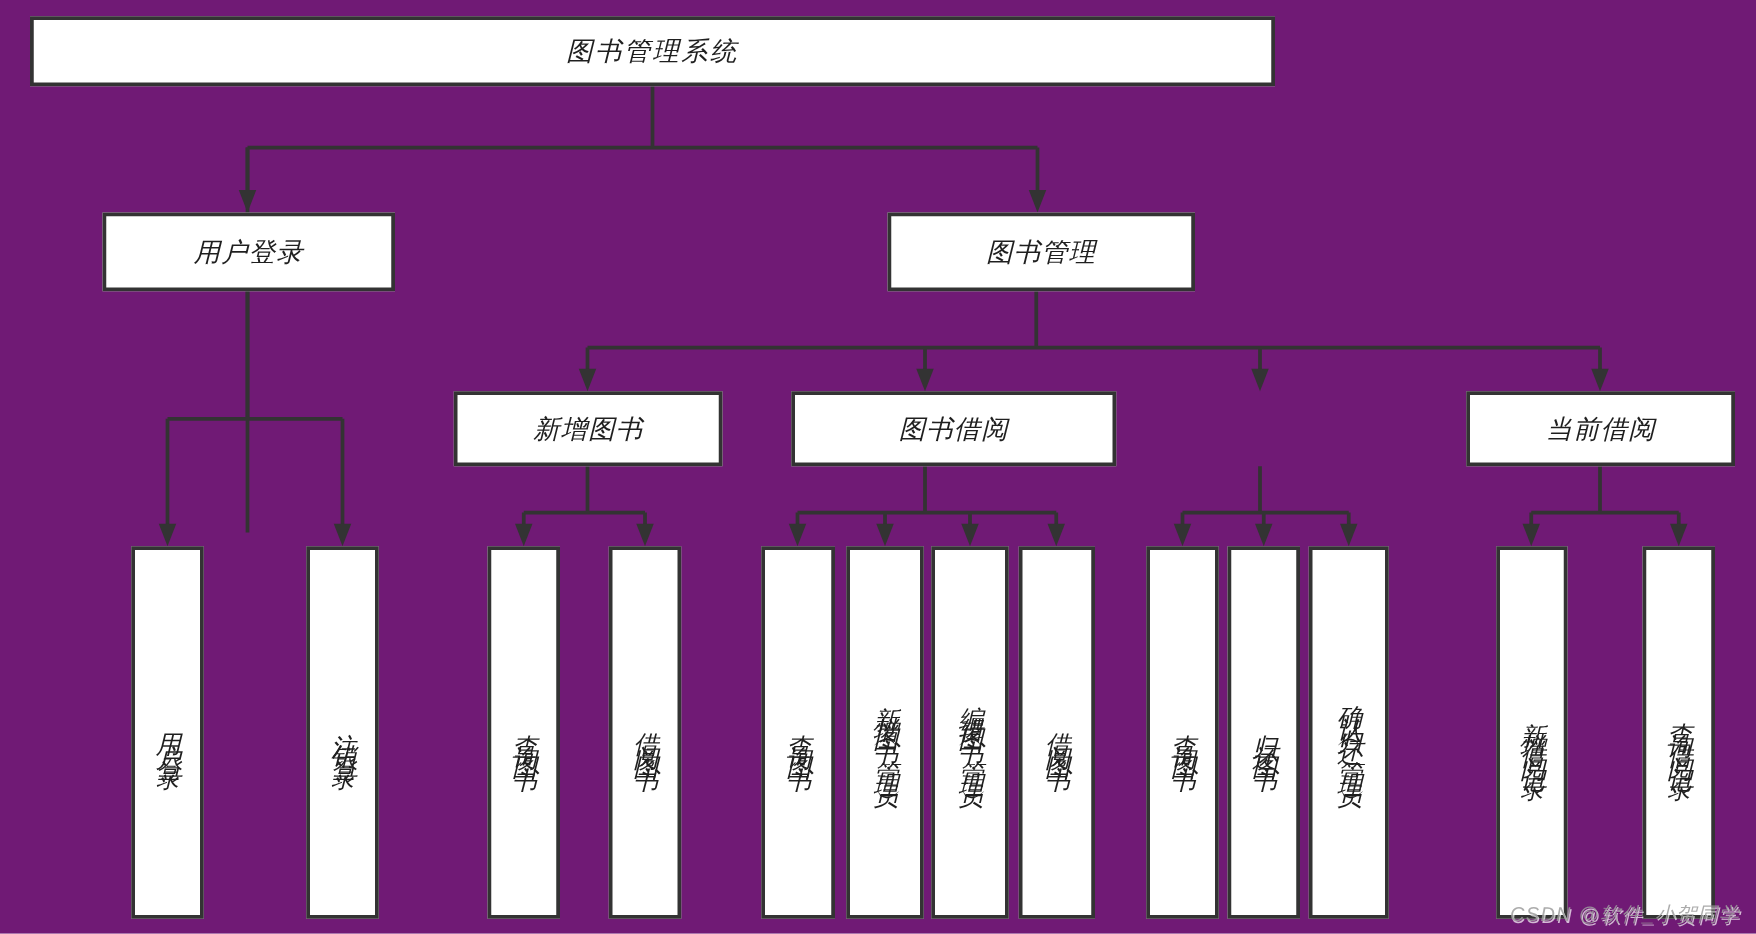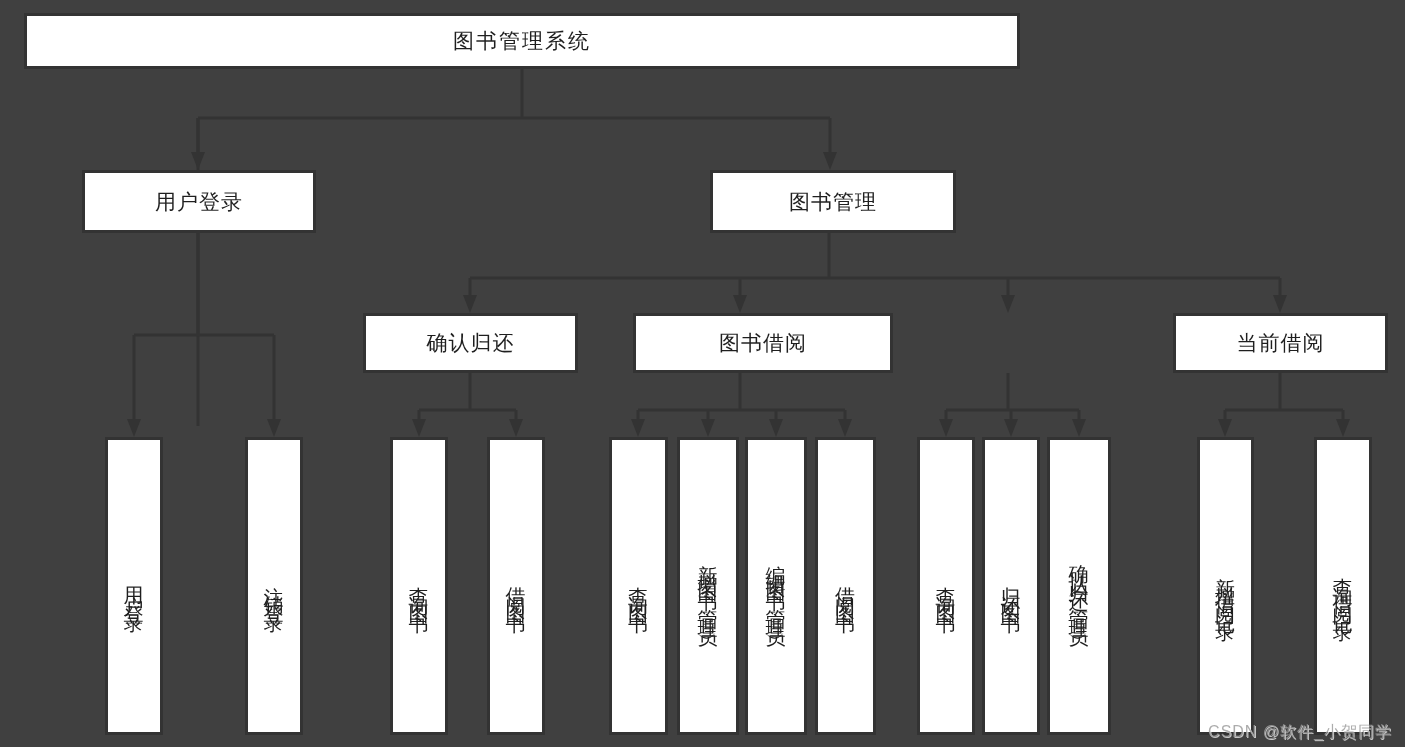--- a/index.html
+++ b/index.html
@@ -5,22 +5,23 @@
   html, body {
     margin: 0;
     padding: 0;
     background: #ffffff;
     font-family: "Liberation Sans", "DejaVu Sans", sans-serif;
   }
   #stage {
     position: relative;
     width: 1405px;
     height: 747px;
-    background: #404040;
+    background: #701a75;
     overflow: hidden;
+    font-style: italic;
   }
   #edges {
     position: absolute;
     left: 0;
     top: 0;
     z-index: 1;
   }
   .node {
     position: absolute;
     box-sizing: border-box;
@@ -105,21 +106,21 @@
       <polygon points="1218,419 1232,419 1225,437"></polygon>
       <polygon points="1336,419 1350,419 1343,437"></polygon>
     </g>
   </svg>
 
   <div class="node h-node root-node" style="left:24px; top:13px; width:996px; height:56px;">图书管理系统</div>
 
   <div class="node h-node" style="left:82px; top:170px; width:234px; height:63px;">用户登录</div>
   <div class="node h-node" style="left:710px; top:170px; width:246px; height:63px;">图书管理</div>
 
-  <div class="node h-node" style="left:363px; top:313px; width:215px; height:60px;">确认归还</div>
+  <div class="node h-node" style="left:363px; top:313px; width:215px; height:60px;">新增图书</div>
   <div class="node h-node" style="left:633px; top:313px; width:260px; height:60px;">图书借阅</div>
   <div class="node h-node" style="left:1173px; top:313px; width:215px; height:60px;">当前借阅</div>
 
   <div class="node v-node" style="left:105px; top:437px; width:58px; height:298px;">用户登录</div>
   <div class="node v-node" style="left:245px; top:437px; width:58px; height:298px;">注销登录</div>
 
   <div class="node v-node" style="left:390px; top:437px; width:58px; height:298px;">查询图书</div>
   <div class="node v-node" style="left:487px; top:437px; width:58px; height:298px;">借阅图书</div>
 
   <div class="node v-node" style="left:609px; top:437px; width:59px; height:298px;">查询图书</div>

